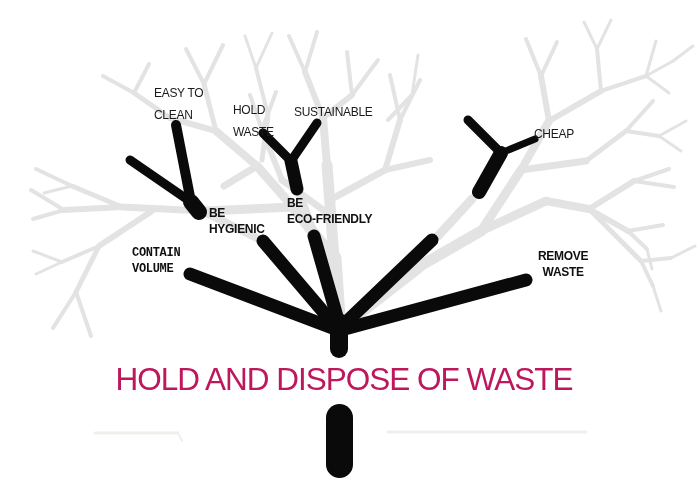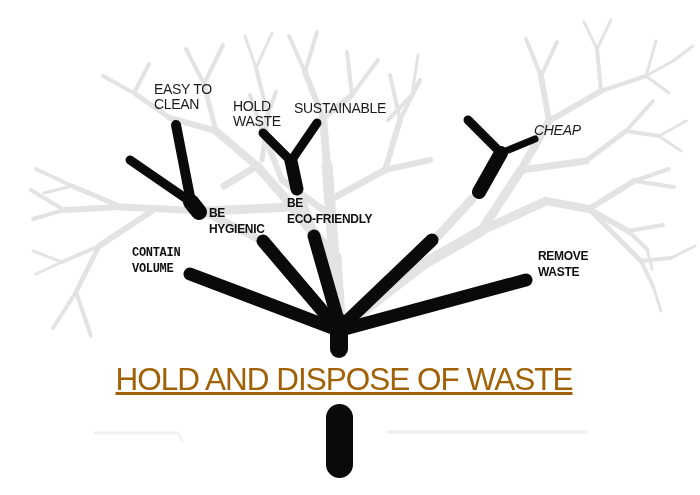--- a/index.html
+++ b/index.html
@@ -6,25 +6,25 @@
   .canvas{
     position:relative;width:700px;height:495px;overflow:hidden;
     background:var(--background,#ffffff);
     font-family:"Liberation Sans",sans-serif;
   }
   .canvas svg{position:absolute;left:0;top:0;}
   .faded path{stroke:var(--faded_tree,#e3e3e3);fill:none;stroke-linecap:round;stroke-linejoin:round;}
   .ground path{stroke:var(--ground_line,#f1efec);fill:none;stroke-linecap:round;}
   .blackb path{stroke:var(--branch,#0a0a0a);fill:none;stroke-linecap:round;stroke-linejoin:round;}
   .lbl{position:absolute;white-space:pre-line;color:var(--text,#1a1a1a);}
-  .sub{font-size:14px;line-height:15px;letter-spacing:-0.3px;font-weight:400;}
+  .sub{font-size:12px;line-height:22px;letter-spacing:-0.3px;font-weight:400;}
   .main{font-size:12px;line-height:15.5px;letter-spacing:-0.3px;font-weight:700;color:#101010;}
   .title{
     position:absolute;left:0;top:361px;width:688px;text-align:center;
-    font-size:31.5px;letter-spacing:-1px;font-weight:400;color:#a16207;text-decoration:underline;
+    font-size:31.5px;letter-spacing:-1px;font-weight:400;color:#be185d;
   }
 </style>
 </head>
 <body>
 
 <div class="canvas">
 
   <svg width="700" height="495" viewBox="0 0 700 495">
 
     <g class="faded">
@@ -153,25 +153,25 @@
     </g>
 
     <rect x="326" y="404" width="27" height="74" rx="13.5" fill="#0a0a0a"></rect>
   </svg>
 
   <div class="lbl sub" style="left:154px;top:82px;">EASY TO
 CLEAN</div>
   <div class="lbl sub" style="left:233px;top:99px;">HOLD
 WASTE</div>
   <div class="lbl sub" style="left:294px;top:101px;">SUSTAINABLE</div>
-  <div class="lbl sub" style="left:534px;top:123px;font-style:italic;">CHEAP</div>
+  <div class="lbl sub" style="left:534px;top:123px;">CHEAP</div>
 
   <div class="lbl main" style="left:132px;top:246px;font-family:Liberation Mono, monospace;">CONTAIN
 VOLUME</div>
   <div class="lbl main" style="left:209px;top:206px;">BE
 HYGIENIC</div>
   <div class="lbl main" style="left:287px;top:196px;">BE
 ECO-FRIENDLY</div>
-  <div class="lbl main" style="left:538px;top:249px;">REMOVE
+  <div class="lbl main" style="left:538px;top:249px;text-align:center;">REMOVE
 WASTE</div>
 
   <div class="title">HOLD AND DISPOSE OF WASTE</div>
 </div>
 
 </body></html>

